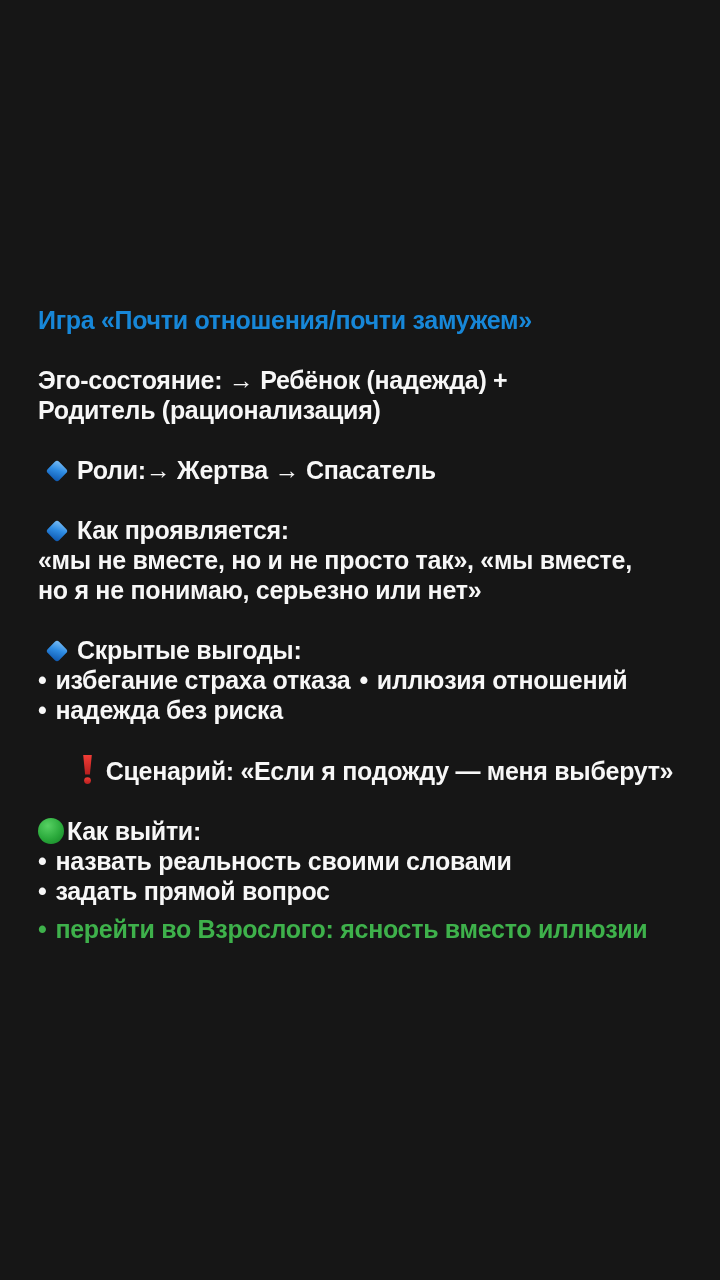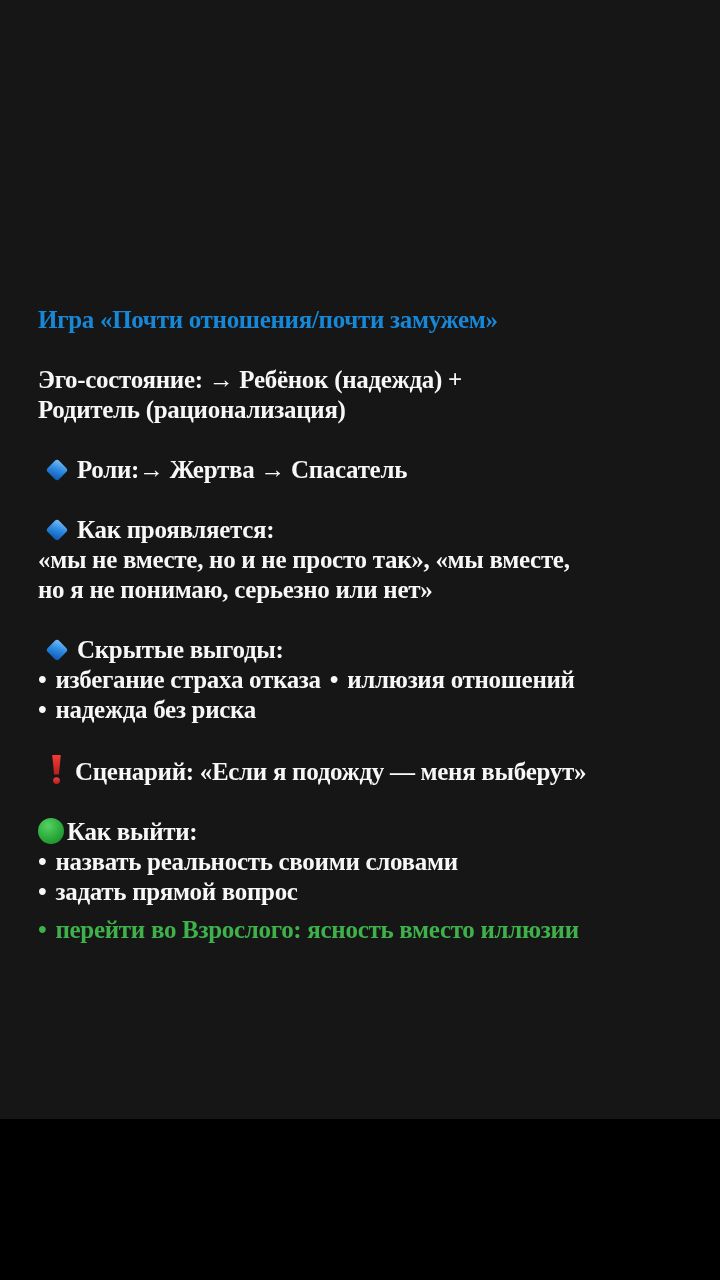--- a/index.html
+++ b/index.html
@@ -6,42 +6,42 @@
     --bg: #161616;
     --text: #f7f7f7;
     --blue: #1787d8;
     --green: #3eb14b;
   }
   * { margin: 0; padding: 0; box-sizing: border-box; }
   html, body { background: #000; }
   .story-canvas {
     position: relative;
     width: 720px;
-    height: 1119px;
+    height: 1280px;
     background: var(--bg);
     overflow: hidden;
-    font-family: Liberation Serif, serif;
+    font-family: Liberation Sans, sans-serif;
     font-weight: 700;
     color: var(--text);
   }
   .text-block {
     position: absolute;
     top: 305px;
     left: 0;
     right: 0;
     padding: 0 16px 0 38px;
     font-size: 25px;
     line-height: 30px;
     letter-spacing: -0.3px;
   }
   .line { white-space: nowrap; }
   .line.title { color: var(--blue); }
   .line.green { color: var(--green); margin-top: 8px; }
   .line.icon-line.diamond { padding-left: 6px; }
-  .line.icon-line.excl { padding-left: 12px; }
+  .line.icon-line.excl { padding-left: 12px; text-align: center; }
   .bullet { display: inline-block; margin-right: 9px; }
   .icon { display: inline-block; }
   .blue-diamond-icon {
     width: 16px; height: 16px;
     border-radius: 3px;
     background: linear-gradient(155deg, #7ec0f6 0%, #2f8de4 45%, #0c55ad 100%);
     transform: rotate(45deg);
     vertical-align: 0px;
     margin: 0 12px 0 5px;
   }

